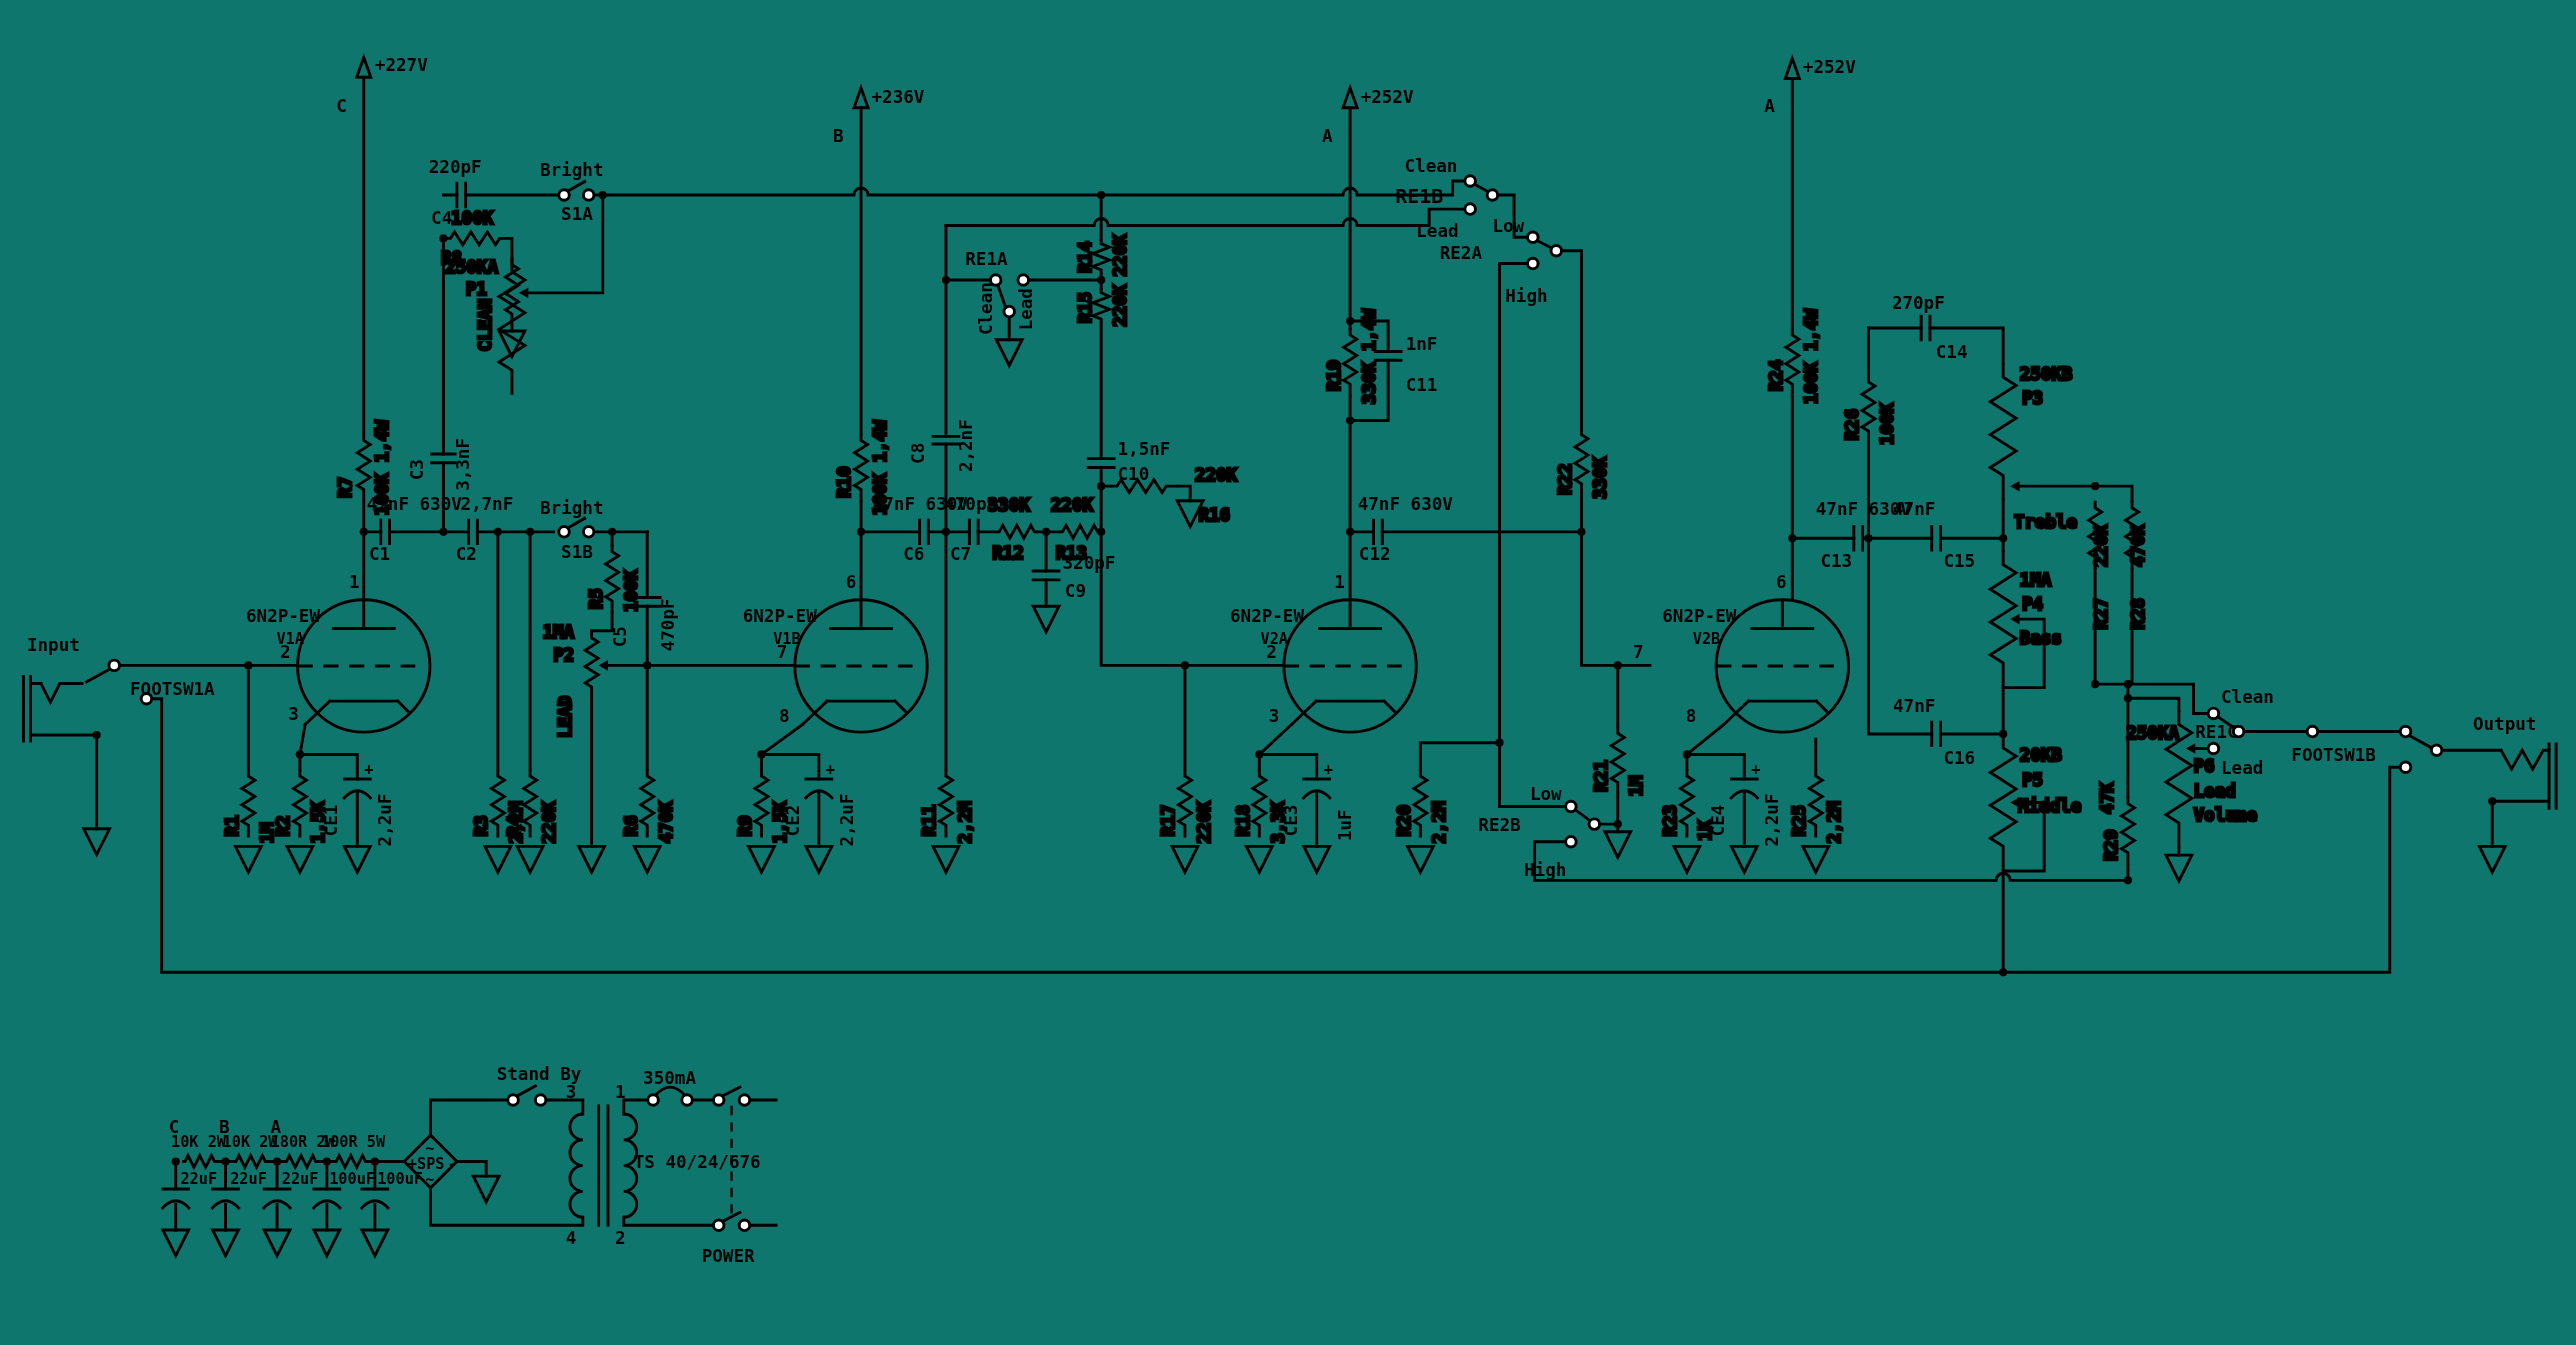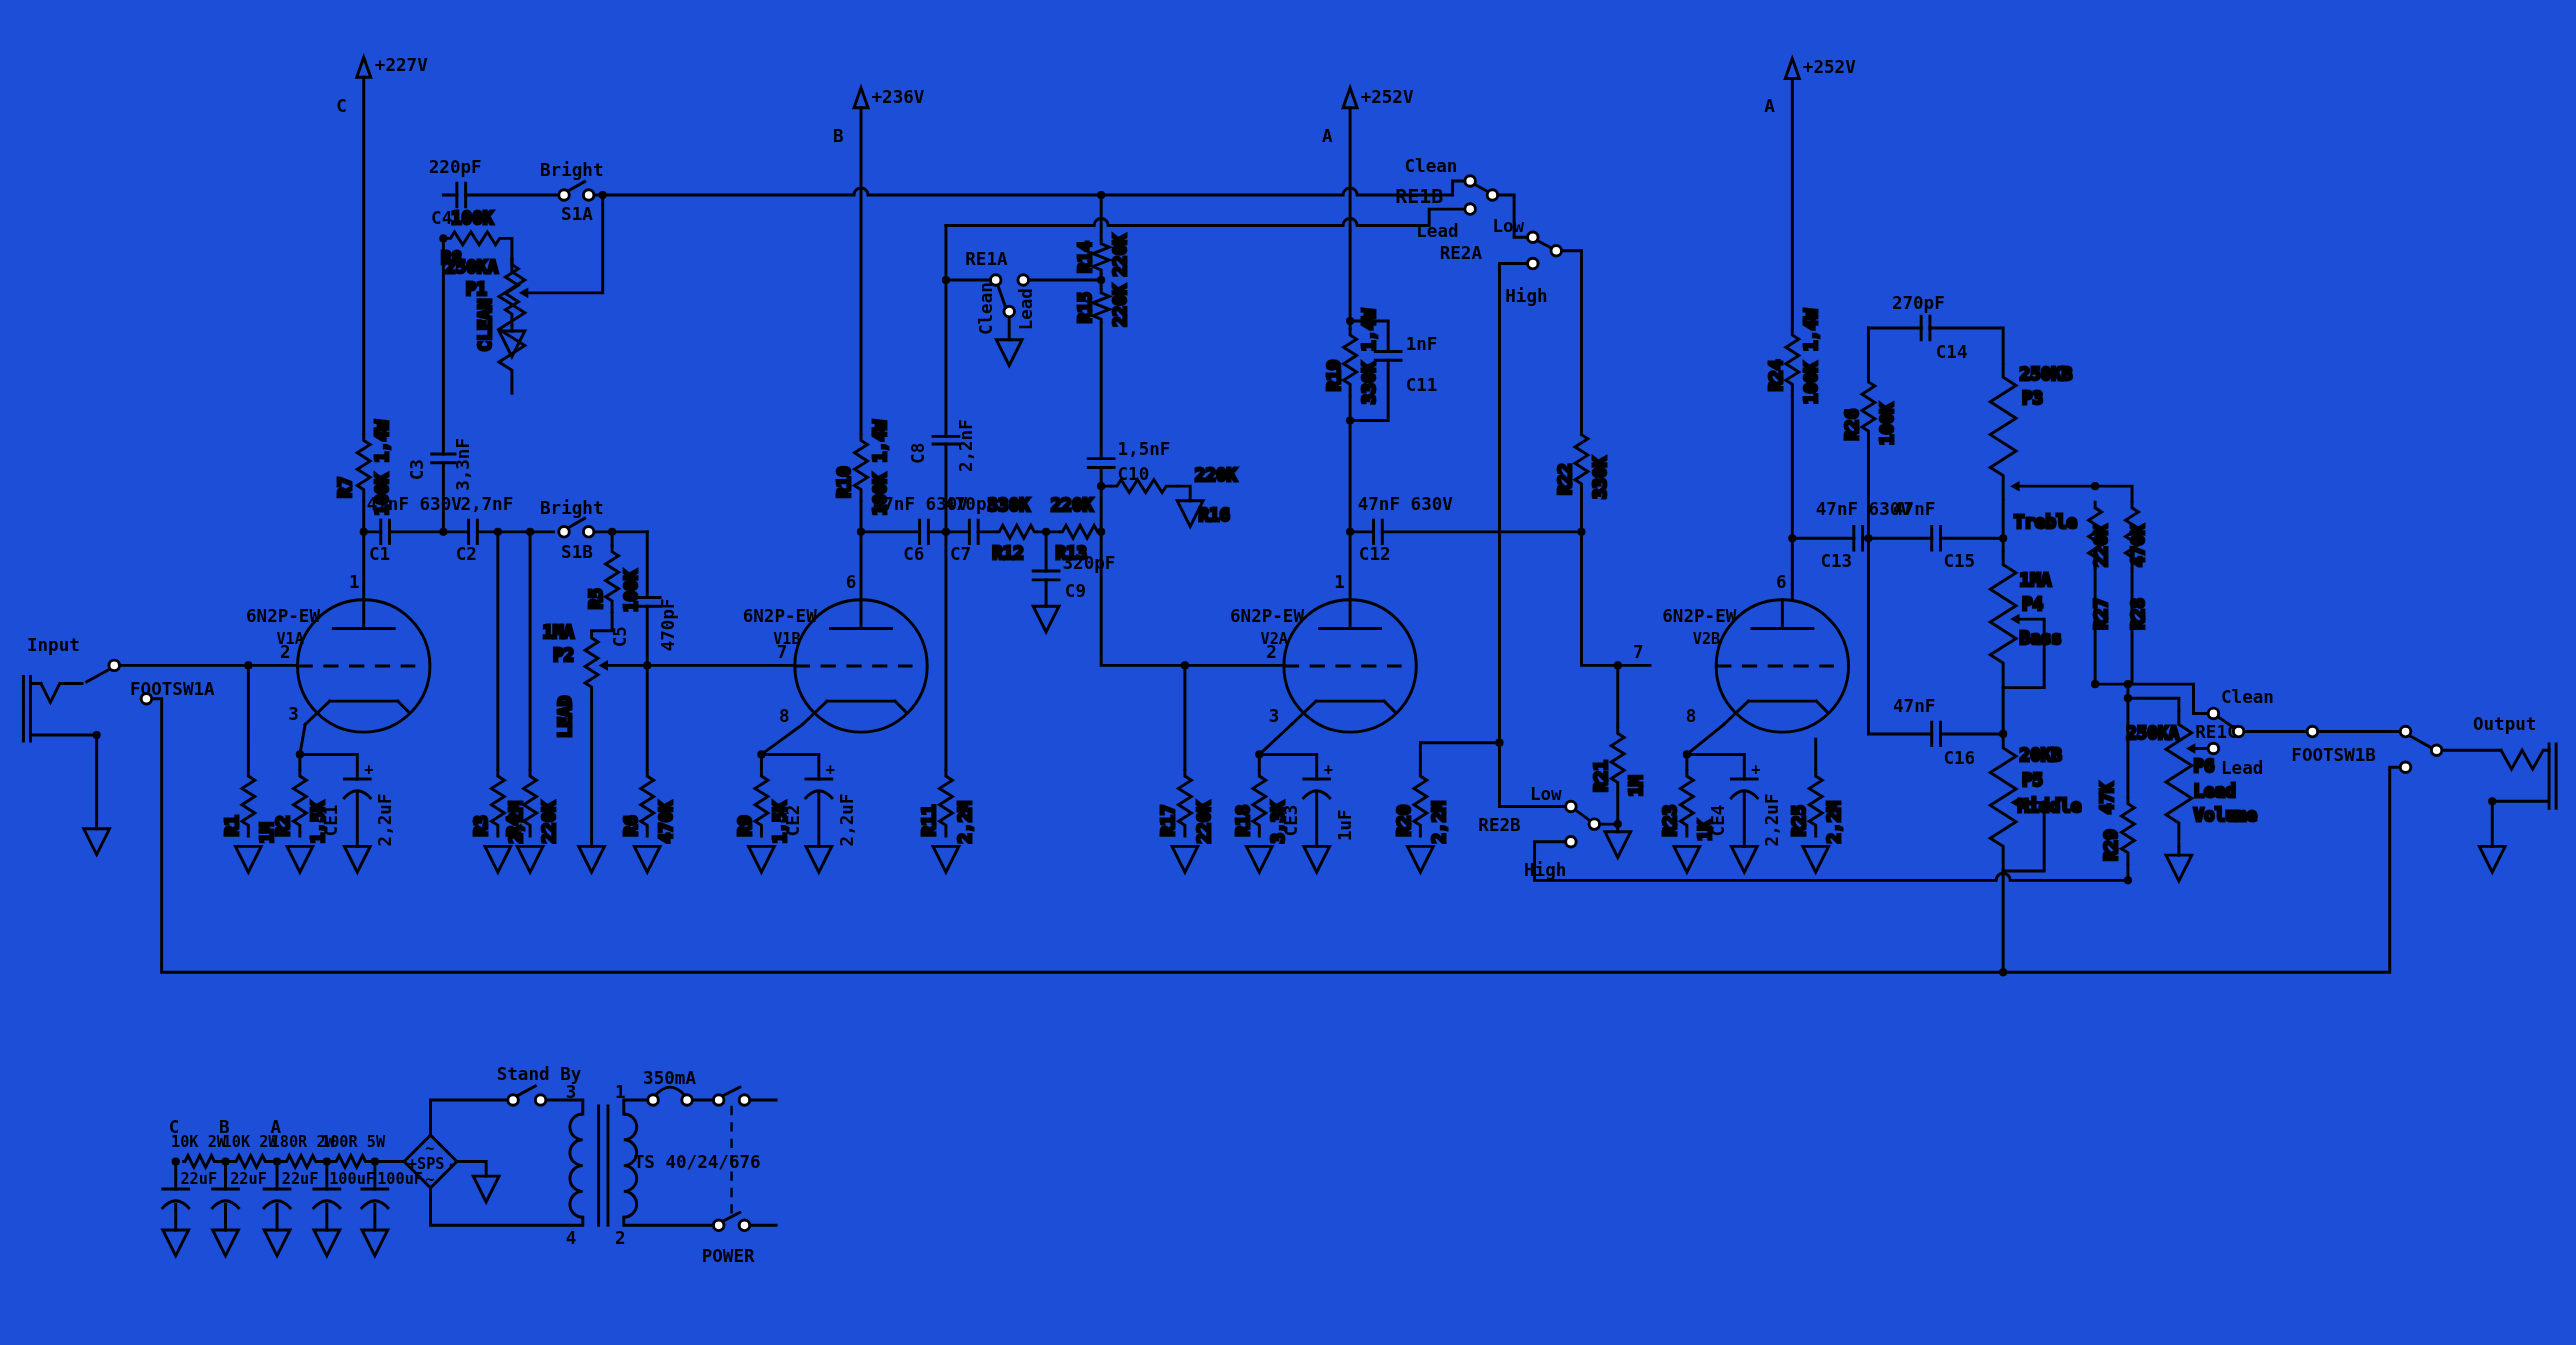--- a/index.html
+++ b/index.html
@@ -1,16 +1,16 @@
 <!DOCTYPE html>
 <html style="font-size:9.4px"><head>
 <meta charset="utf-8">
 <style>
   html,body{margin:0;padding:0;background:#fff}
-  #page{width:2576px;height:1346px;position:relative;background:#1d4ed8}
+  #page{width:2576px;height:1346px;position:relative;background:#0f766e}
   svg{display:block}
   .w{fill:none;stroke:#000;stroke-width:5;stroke-linecap:square;stroke-linejoin:miter}
   .dsh{fill:none;stroke:#000;stroke-width:5;stroke-dasharray:26 18}
   .dsh2{fill:none;stroke:#000;stroke-width:4;stroke-dasharray:16 12}
   .sym{fill:none;stroke:#000;stroke-width:5}
   .dot{fill:#000;stroke:none}
   .ct{fill:#fff;stroke:#000;stroke-width:5}
   .ar{fill:#000;stroke:none}
   text{font:bold 30px "DejaVu Sans Mono","Liberation Mono",monospace;fill:#000}
   .f26{font-size:26px}

